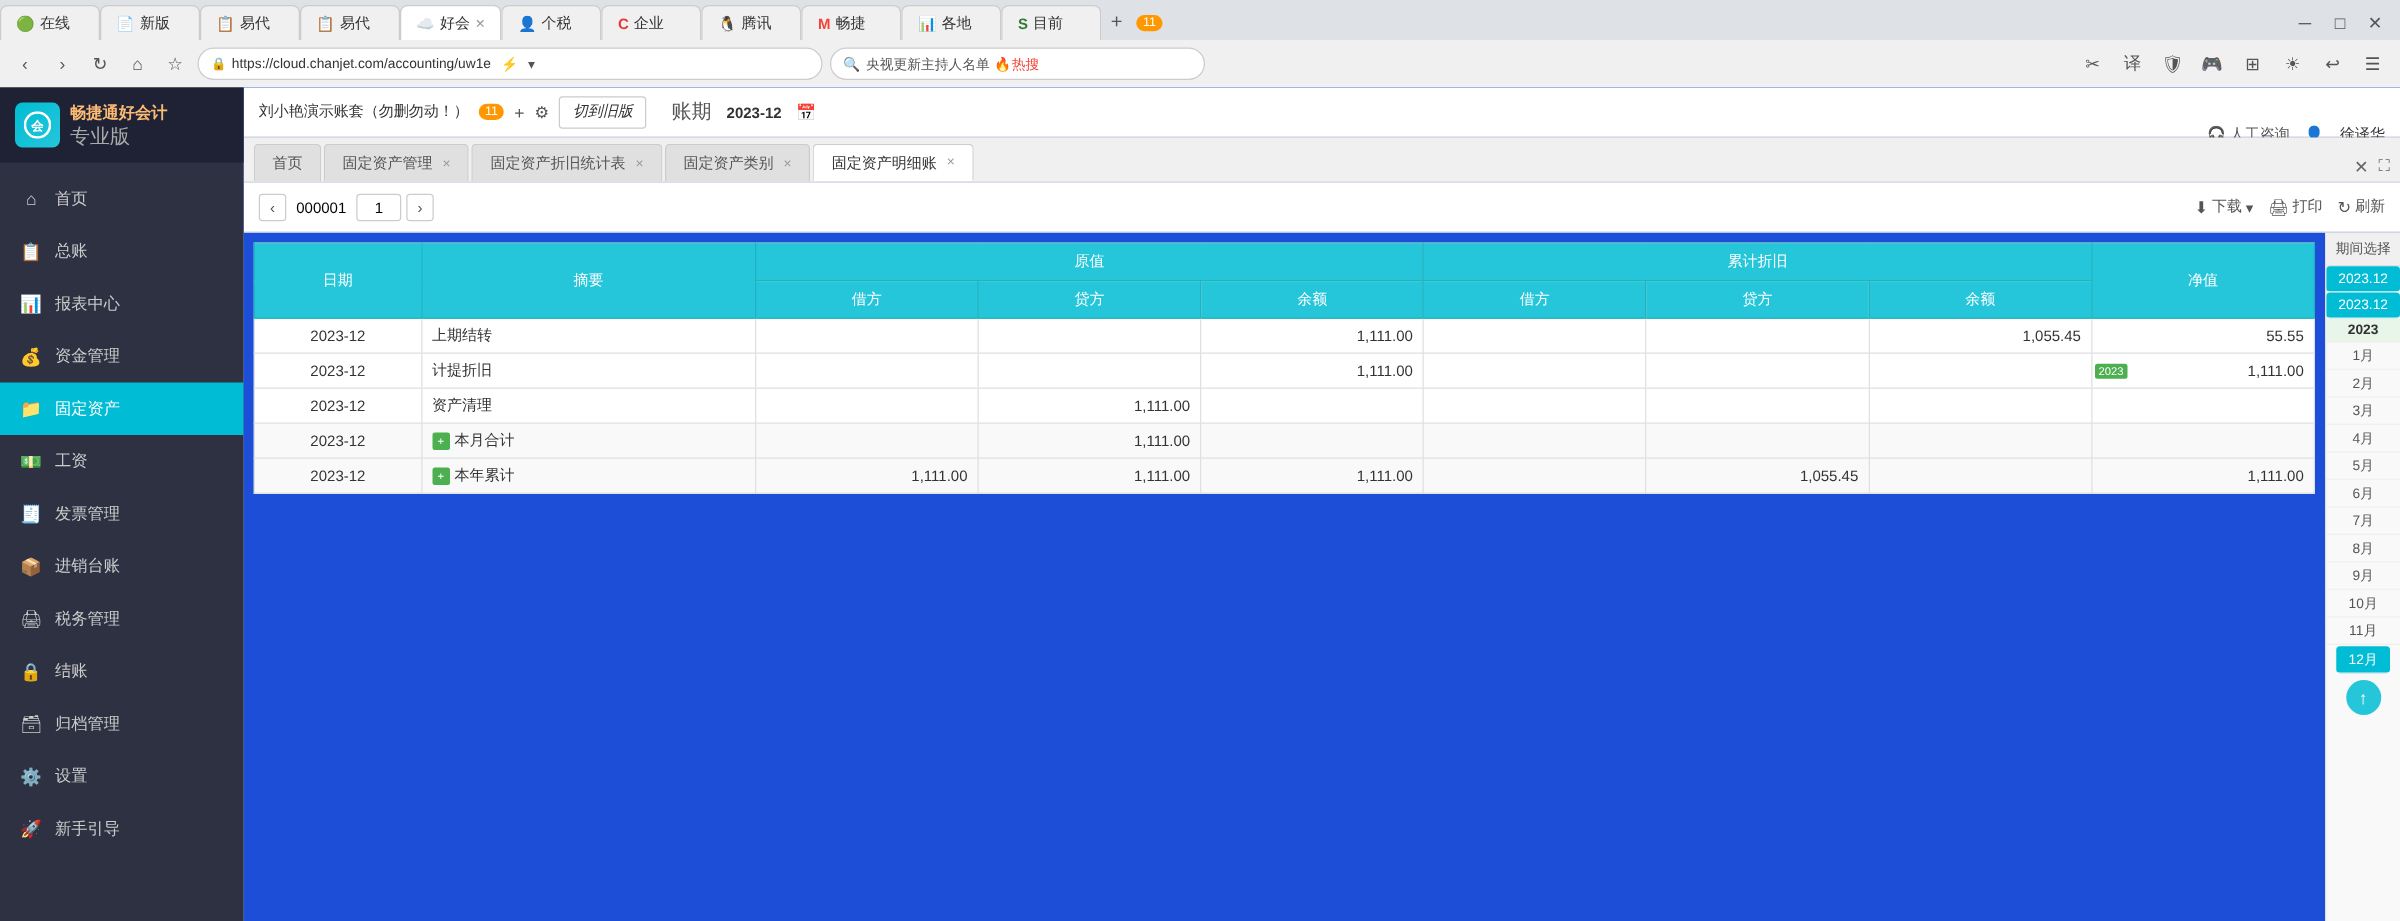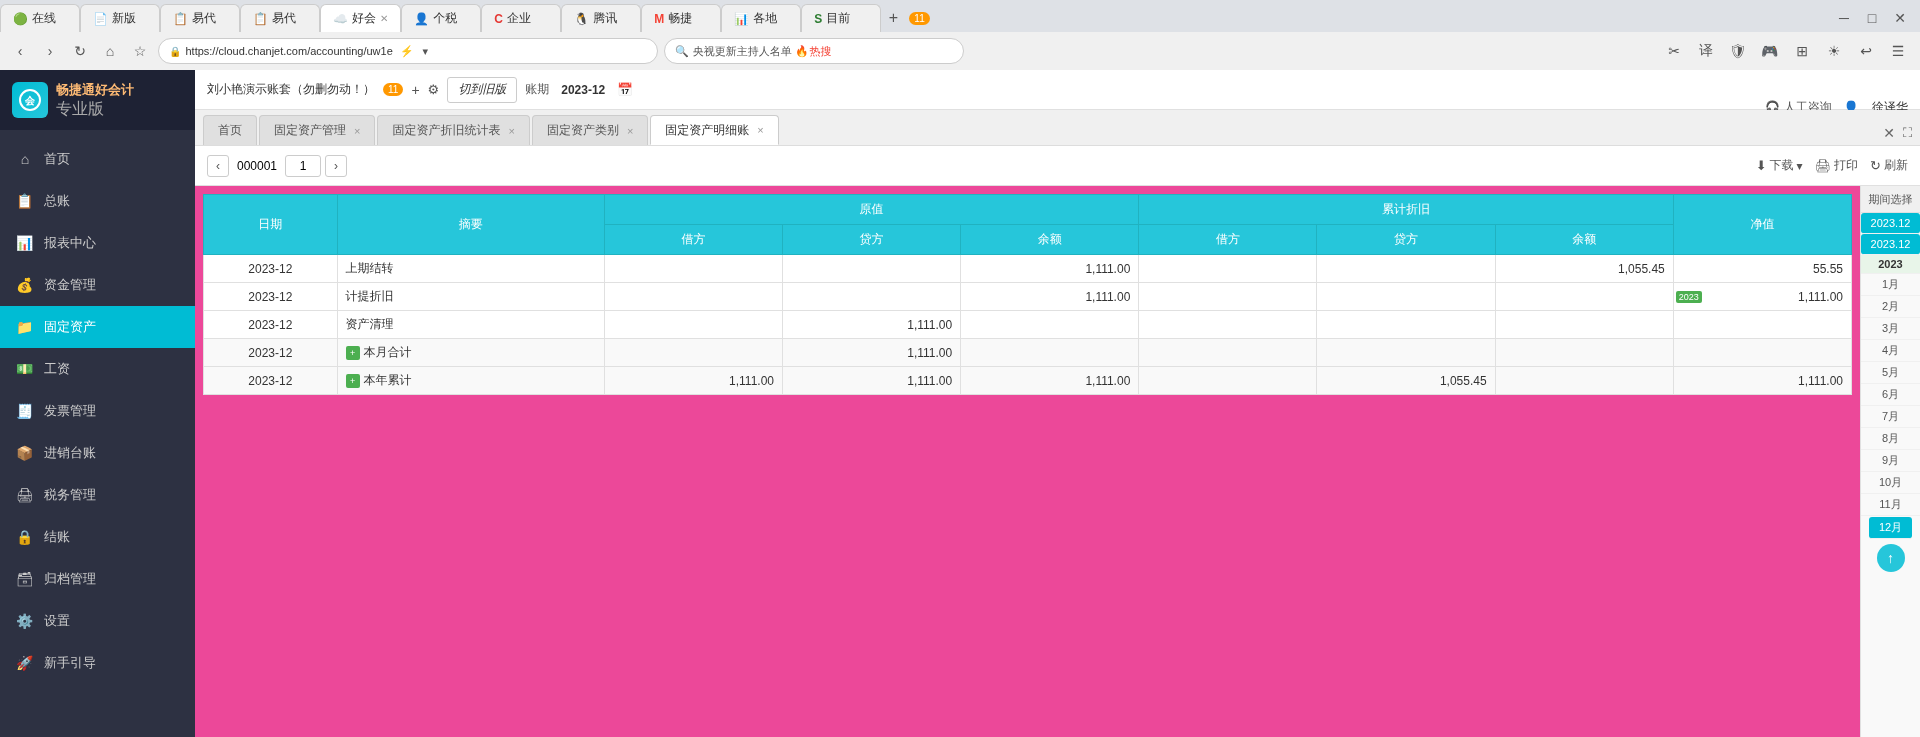--- a/index.html
+++ b/index.html
@@ -25,21 +25,21 @@
     
     .sidebar { width: 195px; background: #2d3142; height: 100%; display: flex; flex-direction: column; flex-shrink: 0; }
     .sidebar-logo { display: flex; align-items: center; height: 60px; padding: 0 12px; gap: 8px; background: #1e2234; }
     .sidebar-logo-icon { width: 36px; height: 36px; background: linear-gradient(135deg, #00bcd4, #26c6da); border-radius: 6px; display: flex; align-items: center; justify-content: center; color: white; font-weight: bold; font-size: 14px; }
     .sidebar-nav { flex: 1; overflow-y: auto; padding: 8px 0; }
     .sidebar-item { display: flex; align-items: center; height: 42px; padding: 0 16px; color: #ccc; cursor: pointer; gap: 10px; font-size: 13px; transition: background 0.15s; }
     .sidebar-item.active { background: #00bcd4; color: white; }
     .sidebar-item .icon { width: 18px; text-align: center; font-size: 14px; }
 
     
-    .main-content { flex: 1; display: flex; flex-direction: column; background: #ec4899; overflow: hidden; }
+    .main-content { flex: 1; display: flex; flex-direction: column; background: #1d4ed8; overflow: hidden; }
 
     
     .top-bar { height: 40px; background: white; border-bottom: 1px solid #e0e0e0; display: flex; align-items: center; padding: 0 12px; gap: 8px; }
     .top-bar-btn { height: 26px; padding: 0 10px; border: 1px solid #ccc; border-radius: 3px; background: white; cursor: pointer; font-size: 12px; color: #333; font-style: italic; }
     .top-bar-right { margin-left: auto; display: flex; align-items: center; gap: 12px; }
     .top-bar-right span { font-size: 12px; color: #555; cursor: pointer; margin-top: 36px; }
 
     
     .page-tabs { height: 36px; background: #f0f0f0; display: flex; align-items: flex-end; padding: 0 8px; border-bottom: 1px solid #ddd; gap: 2px; }
     .page-tab { height: 30px; padding: 0 14px; background: #e0e0e0; border-radius: 4px 4px 0 0; font-size: 12px; color: #555; cursor: pointer; display: flex; align-items: center; gap: 4px; border: 1px solid #ccc; border-bottom: none; }
@@ -236,21 +236,21 @@
   </div>
 
   <div class="main-content">
 
     <div class="top-bar">
       <span style="font-size:12px;color:#333;cursor:pointer;">刘小艳演示账套（勿删勿动！）</span>
       <span style="background:#ff9800;color:white;font-size:10px;padding:1px 5px;border-radius:8px;">11</span>
       <span style="font-size:14px;color:#555;cursor:pointer;">+</span>
       <span style="font-size:13px;color:#555;cursor:pointer;">⚙</span>
       <button class="top-bar-btn">切到旧版</button>
-      <span style="font-size:12px;color:#555;margin-left:0;">账期</span>
+      <span style="font-size:16px;color:#555;margin-left:12px;">账期</span>
       <span style="font-size:12px;color:#333;font-weight:bold;margin:0 4px;">2023-12</span>
       <span style="cursor:pointer;font-size:13px;">📅</span>
       <div class="top-bar-right">
         <span style="font-size:12px;color:#555;cursor:pointer;">
           <span>🎧</span>
           <span>人工咨询</span>
         </span>
         <span style="font-size:13px;color:#555;cursor:pointer;">👤</span>
         <span style="font-size:12px;color:#333;">徐译华</span>
       </div>

